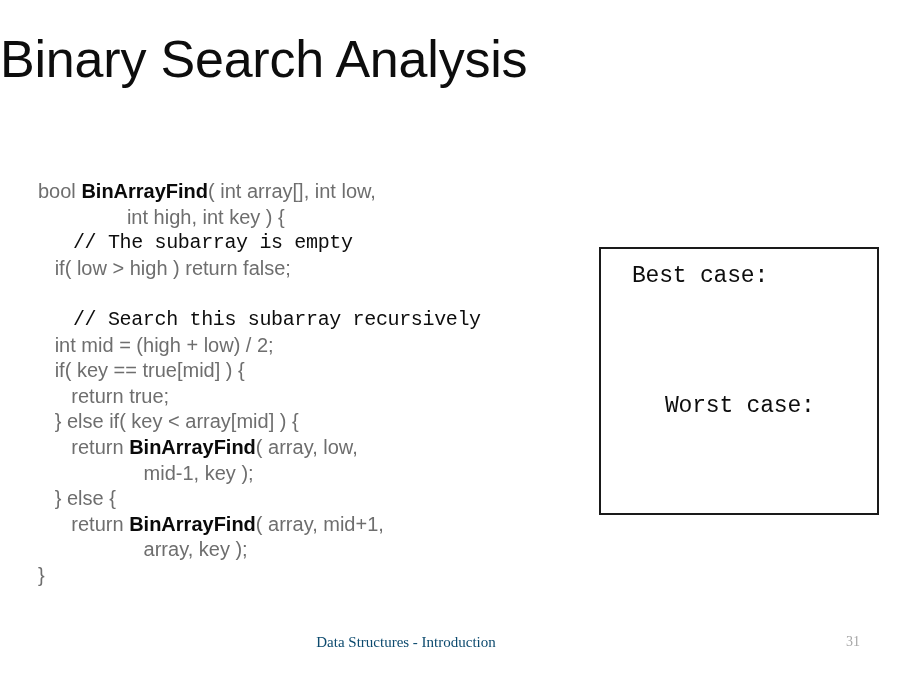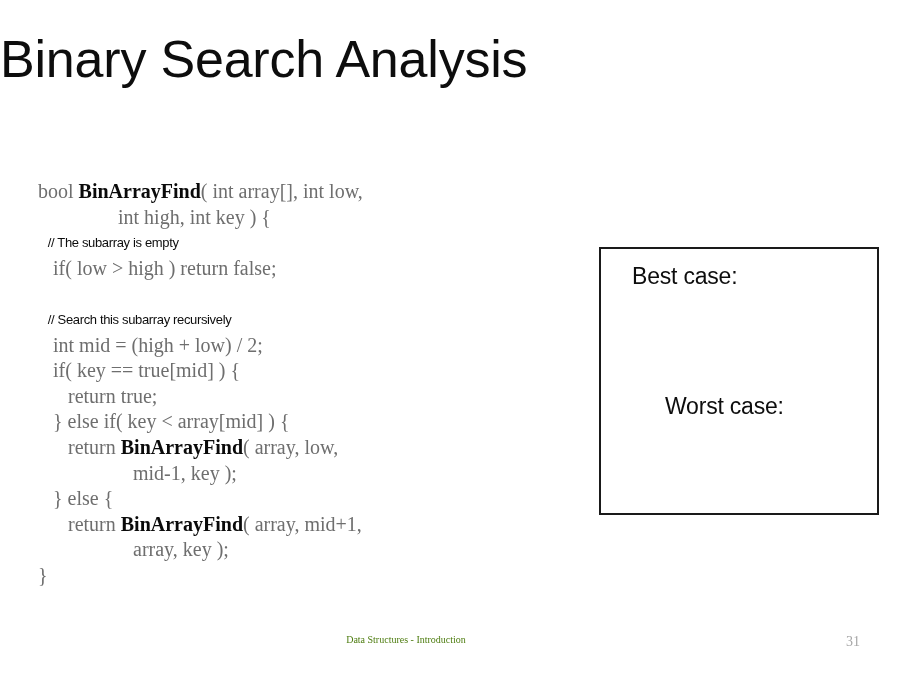--- a/index.html
+++ b/index.html
@@ -35,38 +35,38 @@
   }
 
   
   #code-block {
     position: absolute;
     left: 38px;
     top: 179px;
     width: 600px;
   }
   .code-line {
-    font-family: Liberation Serif, serif;
+    font-family: Liberation Sans, sans-serif;
     font-size: 20px;
     line-height: 25.6px;
     color: #6e6e6e;
     white-space: pre;
     height: 25.6px;
   }
   .code-line.blank {
     color: transparent;
   }
   .code-line b,
   .fn-name {
     font-weight: 700;
     color: #0a0a0a;
   }
   .comment-line {
-    font-family: Liberation Sans, sans-serif;
-    font-size: 13px;
+    font-family: Liberation Mono, monospace;
+    font-size: 20px;
     line-height: 25.6px;
     height: 25.6px;
     color: #0d0d0d;
     font-weight: 400;
     white-space: pre;
     letter-spacing: -0.35px;
   }
 
   
   #answer-box {
@@ -75,39 +75,39 @@
     top: 247px;
     width: 280px;
     height: 268px;
     border: 2px solid #1a1a1a;
     box-sizing: border-box;
     background: #ffffff;
   }
   .case-label {
     position: absolute;
     left: 31px;
-    font-family: Liberation Sans, sans-serif;
+    font-family: Liberation Mono, monospace;
     font-size: 23px;
     color: #0d0d0d;
     white-space: nowrap;
     letter-spacing: -0.2px;
   }
   #best-case-label  { top: 14px; }
   #worst-case-label { top: 144px; margin-left: 33px; }
 
   
   #footer-text {
     position: absolute;
     left: 0;
     top: 634px;
     width: 812px;
     text-align: center;
     font-family: "Liberation Serif", "DejaVu Serif", serif;
-    font-size: 10px;
-    color: #4d7c0f;
+    font-size: 15px;
+    color: #0c4a6e;
     white-space: nowrap;
   }
   #footer-page-number {
     position: absolute;
     left: 800px;
     top: 634px;
     width: 60px;
     text-align: right;
     font-family: "Liberation Serif", "DejaVu Serif", serif;
     font-size: 14px;

